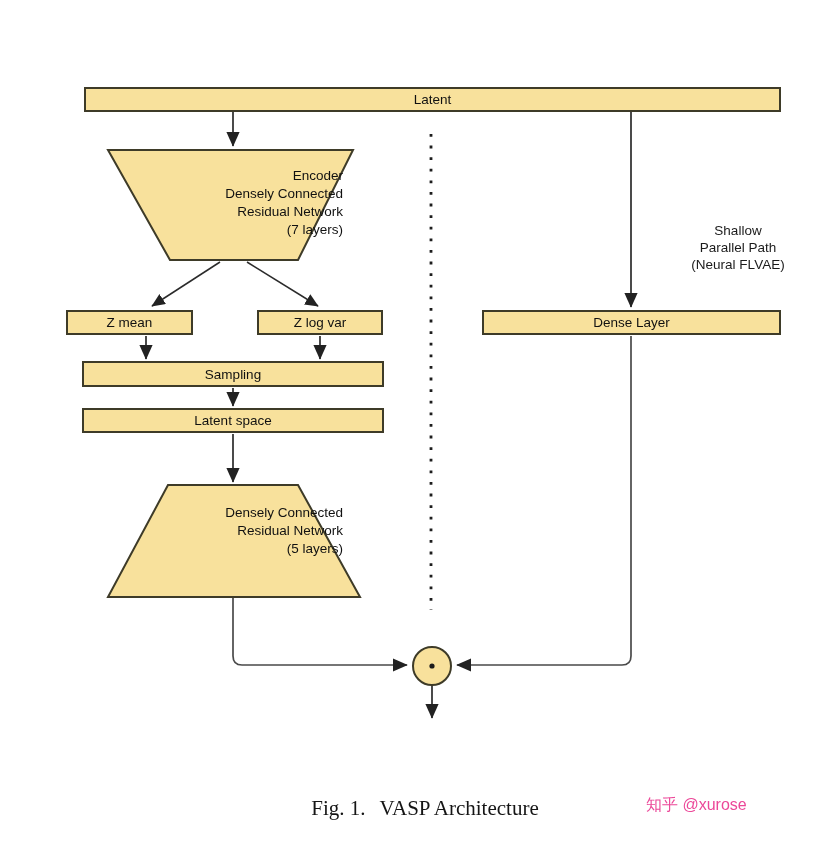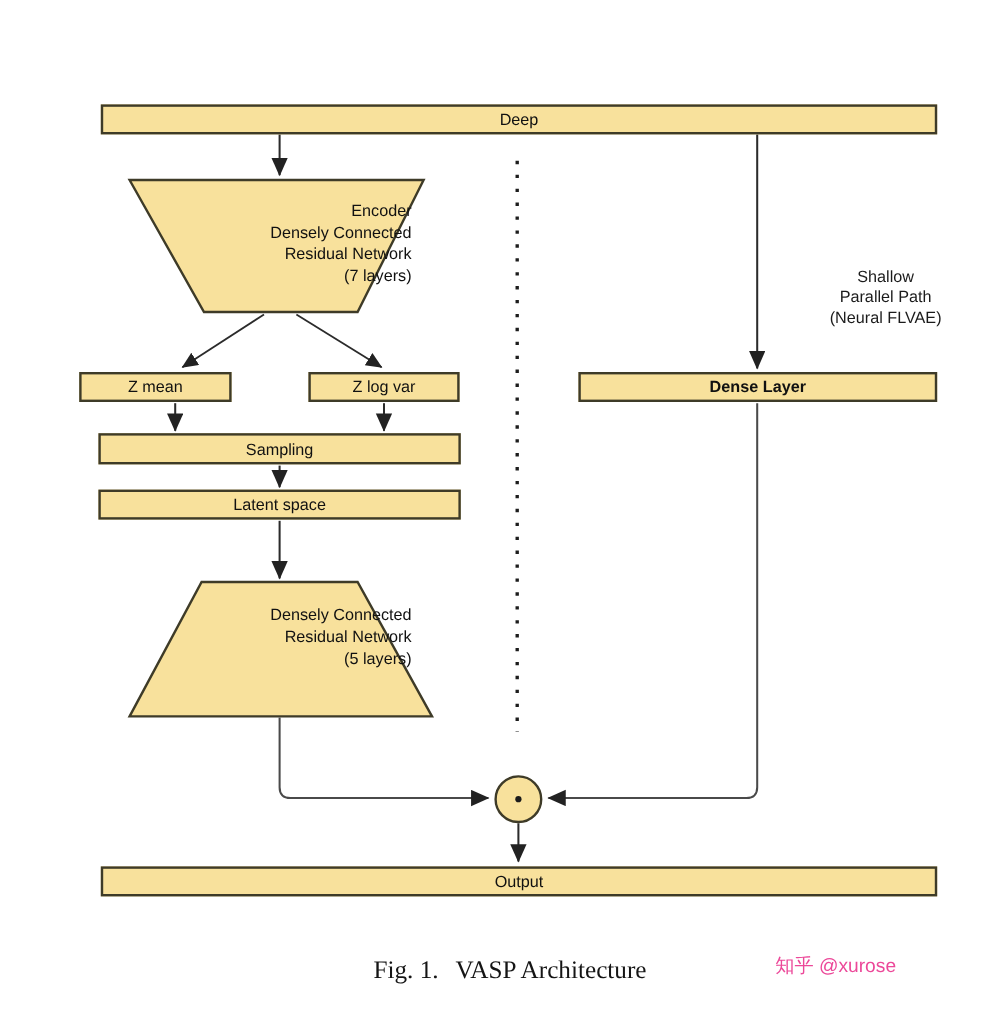--- a/index.html
+++ b/index.html
@@ -11,21 +11,21 @@
 
   .bar {
     position:absolute; box-sizing:border-box;
     background:#F8E19C; border:2px solid #3E3B28;
     display:flex; align-items:center; justify-content:center;
     font-size:13.5px; color:#111;
   }
   .bar-input  { left:84px;  top:87px;  width:697px; height:25px; }
   .bar-zmean  { left:66px;  top:310px; width:127px; height:25px;align-items:center; }
   .bar-zlog   { left:257px; top:310px; width:126px; height:25px; }
-  .bar-dense  { left:482px; top:310px; width:299px; height:25px;font-weight:bold; }
+  .bar-dense  { left:482px; top:310px; width:299px; height:25px; }
   .bar-sampling { left:82px; top:361px; width:302px; height:26px;align-items:center; }
   .bar-latent { left:82px;  top:408px; width:302px; height:25px; }
   .bar-output { left:84px;  top:722px; width:697px; height:25px; }
 
   .trap-text {
     position:absolute; text-align:right; font-size:13.5px; line-height:18px; color:#111;
   }
   .trap-text-encoder { left:123px; top:167px; width:220px; }
   .trap-text-decoder { left:123px; top:504px; width:220px; }
 
@@ -85,21 +85,21 @@
 
     <path d="M631,336 L631,656 Q631,665 622,665 L457,665" fill="none" stroke="#4a4a4a" stroke-width="1.7" marker-end="url(#ah)"></path>
 
     <circle cx="432" cy="666" r="19" fill="#F8E19C" stroke="#3E3B28" stroke-width="2"></circle>
     <circle cx="432" cy="666" r="2.6" fill="#1b1b1b"></circle>
 
     <line x1="432" y1="686" x2="432" y2="718" stroke="#2b2b2b" stroke-width="1.7" marker-end="url(#ah)"></line>
   </svg>
 
   <div class="bar bar-input">
-    <span>Deep</span>
+    <span>Latent</span>
   </div>
 
   <div class="bar bar-zmean">
     <span>Z mean</span>
   </div>
 
   <div class="bar bar-zlog">
     <span>Z log var</span>
   </div>
 
@@ -108,23 +108,20 @@
   </div>
 
   <div class="bar bar-sampling">
     <span>Sampling</span>
   </div>
 
   <div class="bar bar-latent">
     <span>Latent space</span>
   </div>
 
-  <div class="bar bar-output">
-    <span>Output</span>
-  </div>
 
   <div class="trap-text trap-text-encoder">
     <span>Encoder</span>
     <span>Densely Connected</span>
     <span>Residual Network</span>
     <span>(7 layers)</span>
   </div>
 
   <div class="trap-text trap-text-decoder">
     <span>Densely Connected</span>

